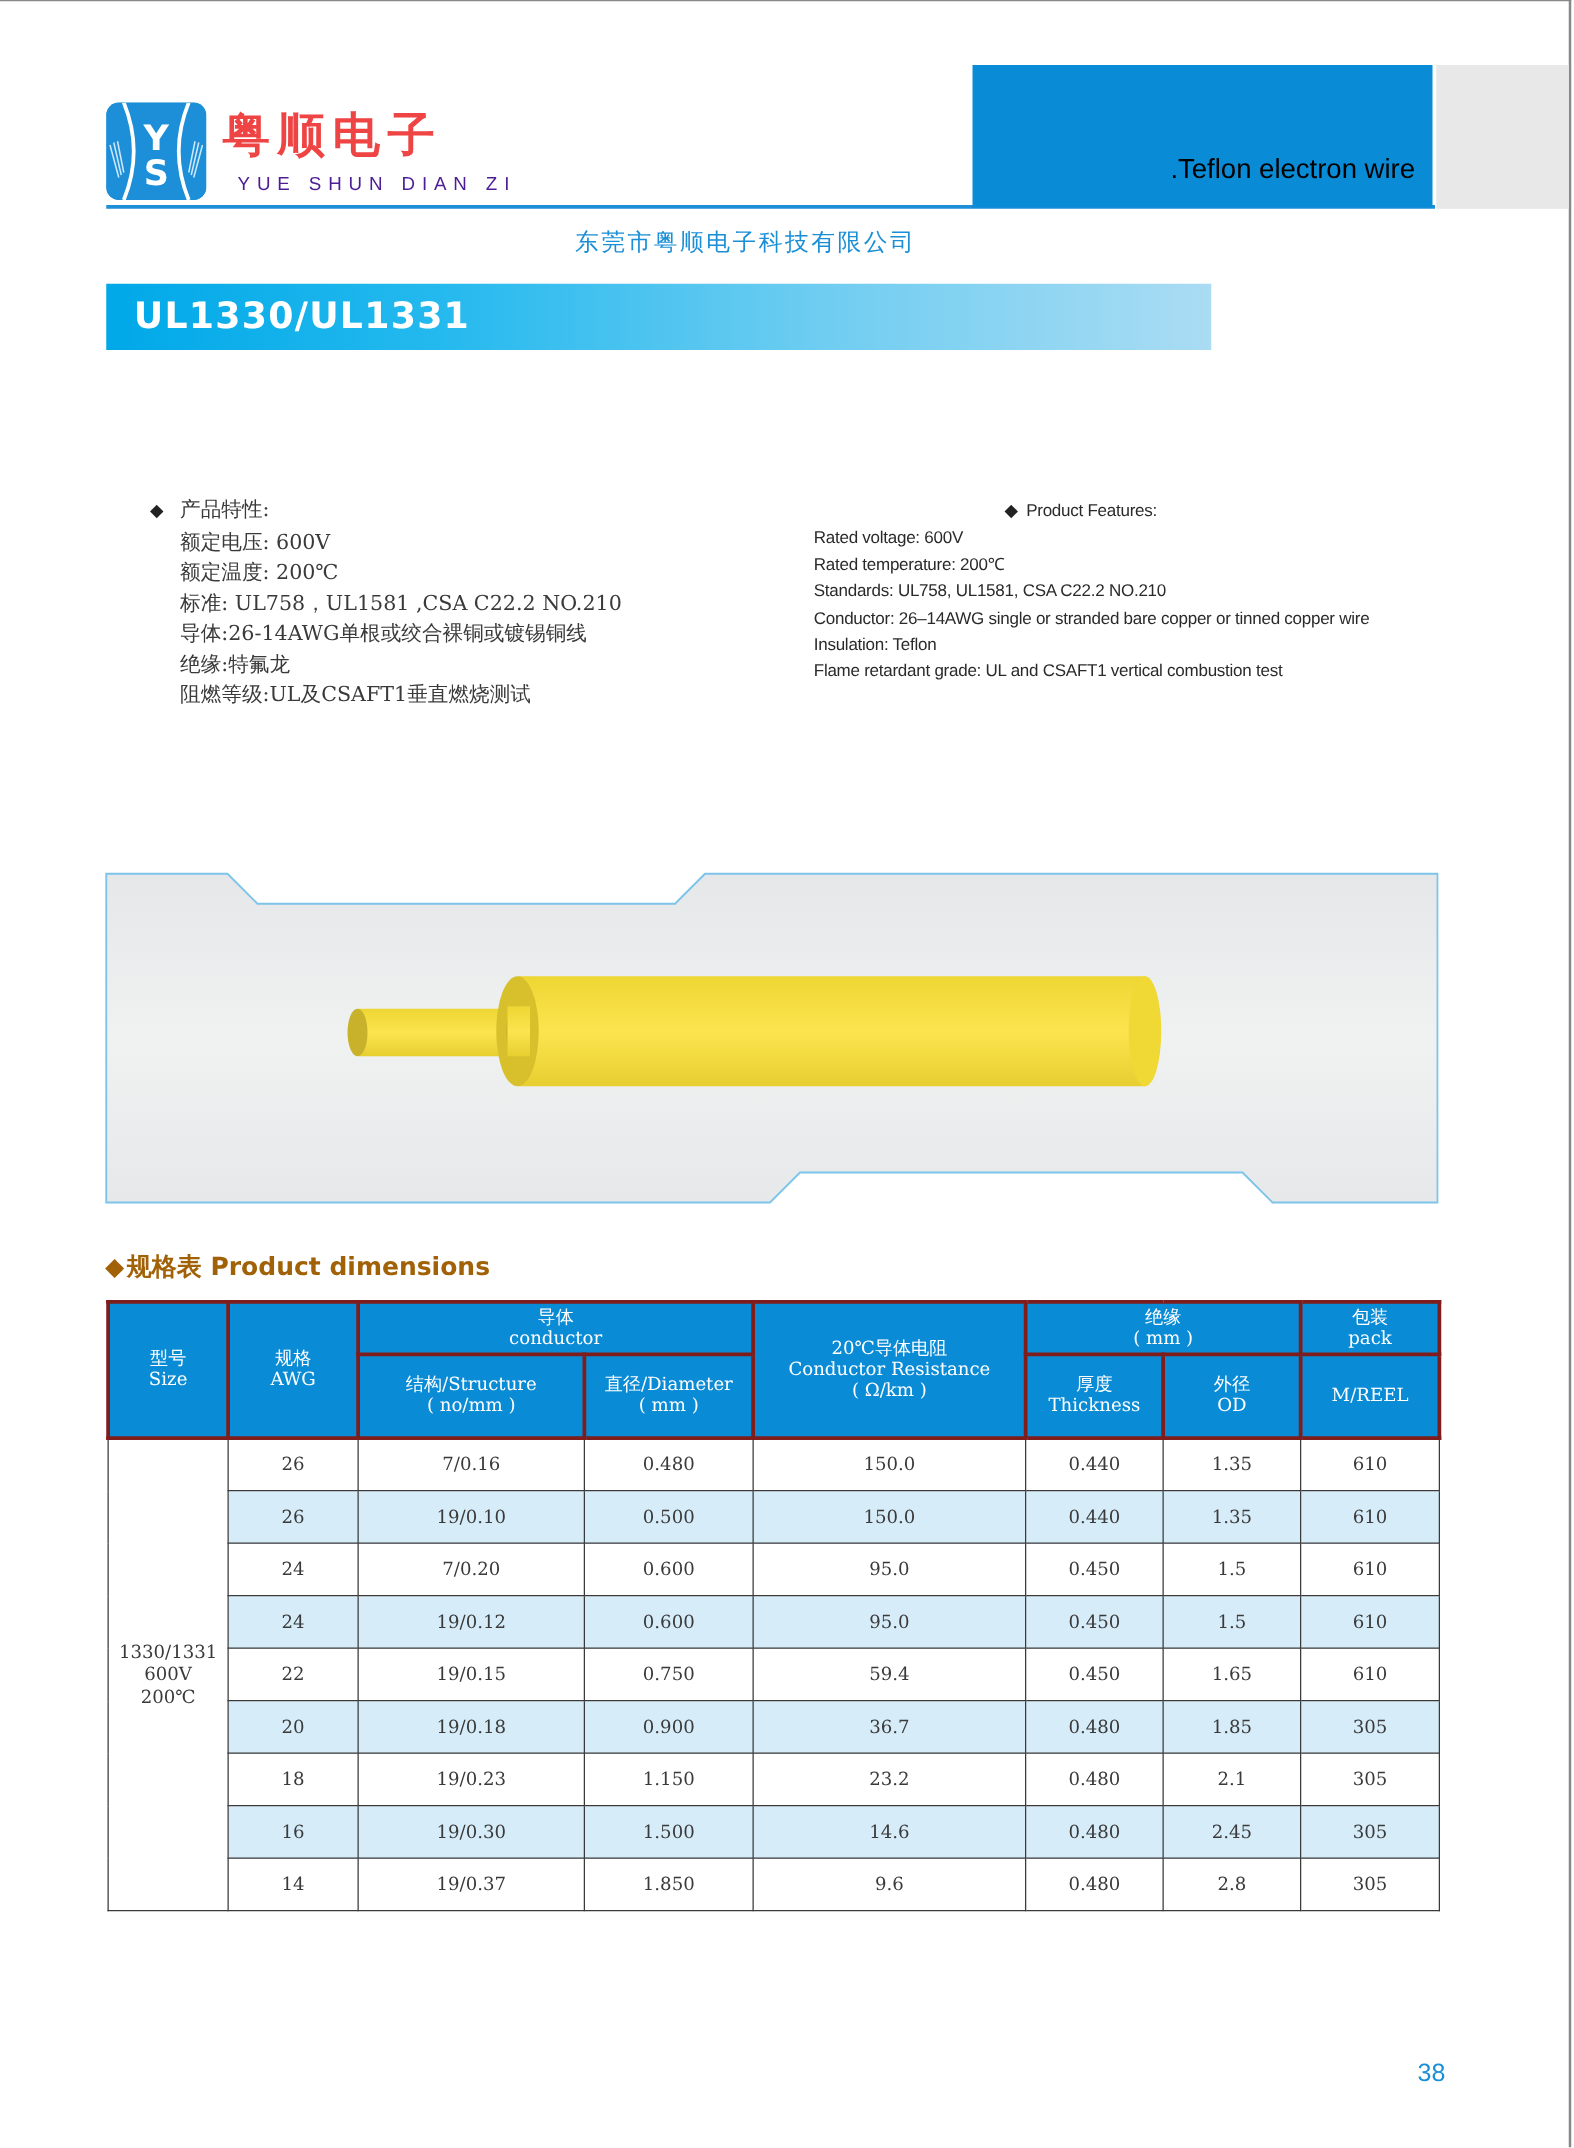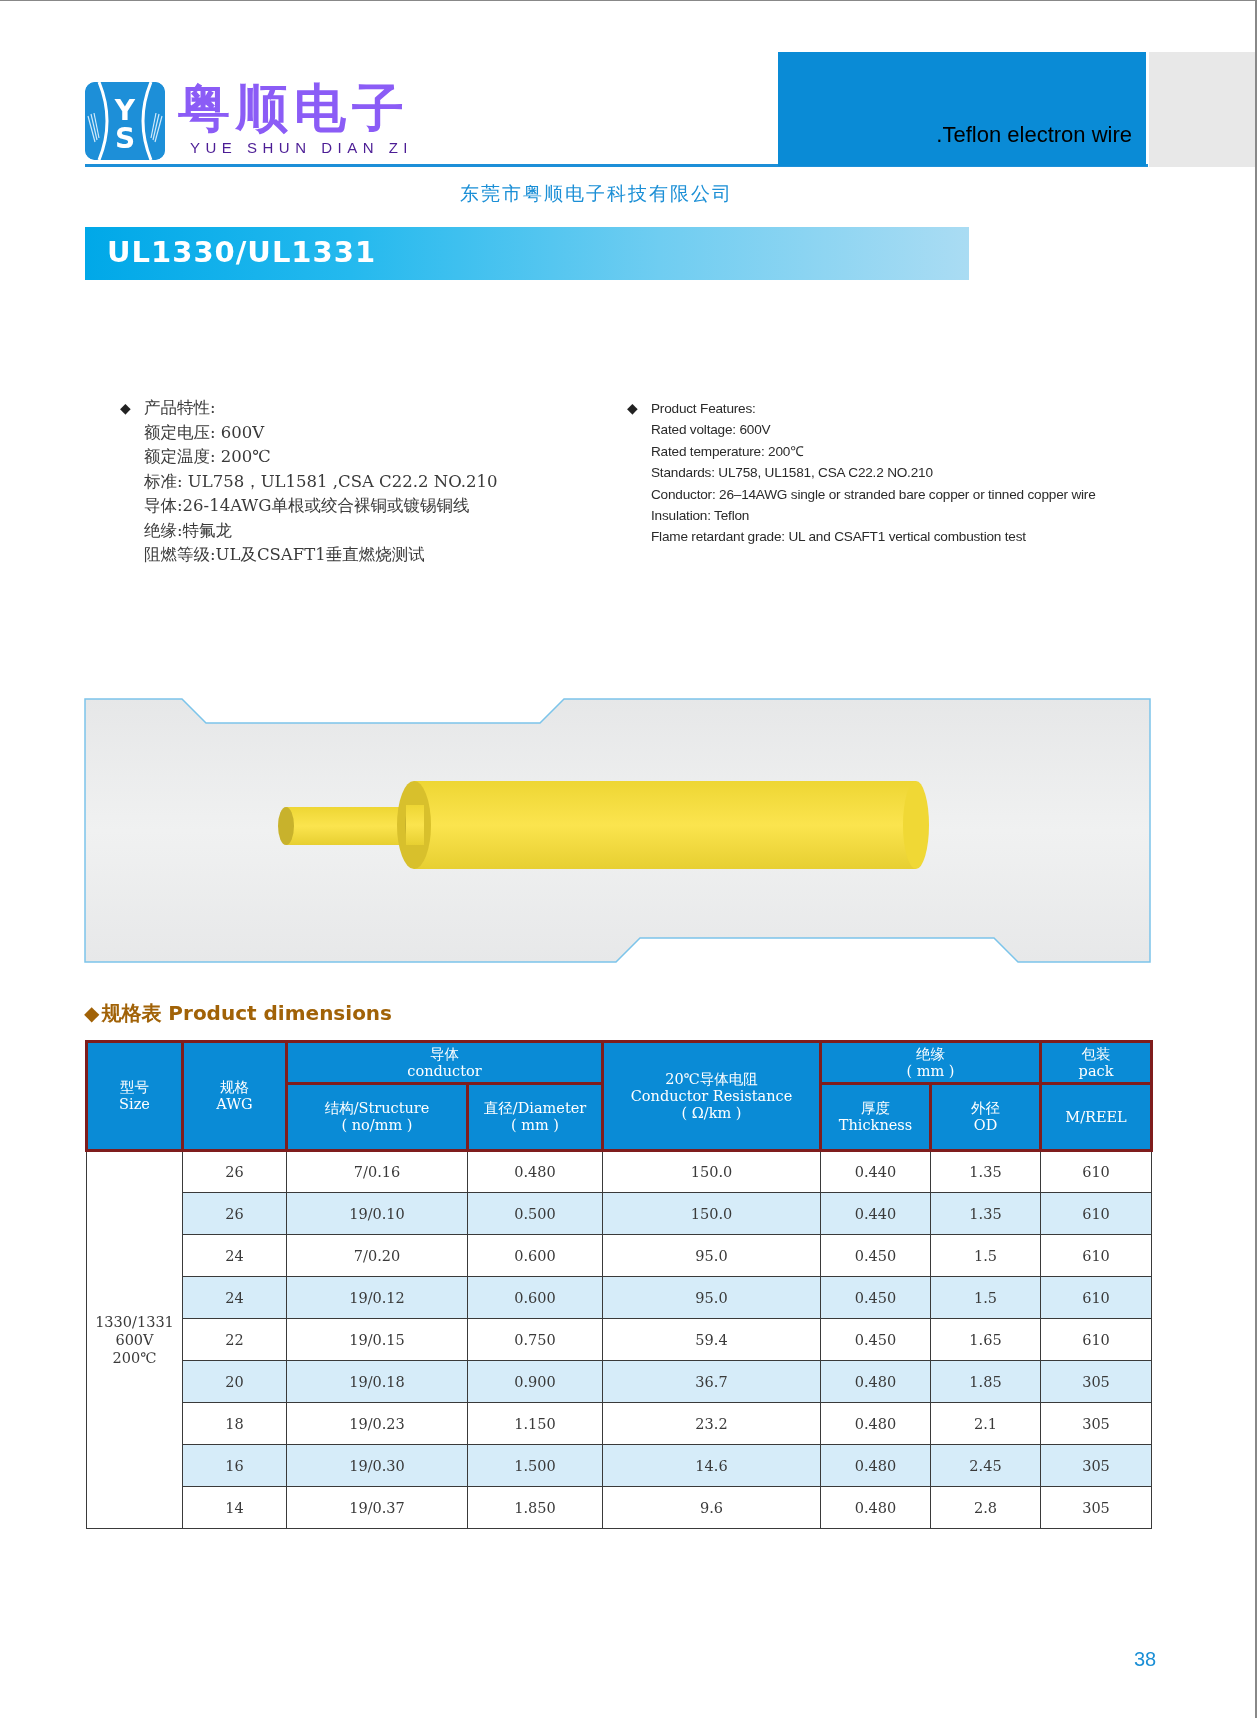--- a/index.html
+++ b/index.html
@@ -3,41 +3,41 @@
 <meta charset="utf-8">
 <style>
   * { box-sizing: border-box; margin: 0; padding: 0; }
   html, body { width: 1259px; height: 1718px; background: #ffffff; overflow: hidden; }
   body { position: relative; font-family: "DejaVu Sans", sans-serif; color: #2a2a2a; }
   .page-frame { position: absolute; left: 0; top: 0; width: 1257px; height: 1718px; border-top: 1px solid #888; border-right: 2px solid #888; }
 
   
   .logo { position: absolute; left: 85px; top: 82px; width: 80px; height: 78px; border-radius: 10px; background: #1d8fd8; overflow: hidden; }
   .logo svg { width: 100%; height: 100%; display: block; }
-  .brand-cn { position: absolute; left: 178px; top: 76px; font-family: "DejaVu Sans", sans-serif; font-weight: bold; font-size: 52px; letter-spacing: 6px; color: #8b5cf6; line-height: 64px; }
+  .brand-cn { position: absolute; left: 178px; top: 76px; font-family: "DejaVu Sans", sans-serif; font-weight: bold; font-size: 38px; letter-spacing: 6px; color: #ef4444; line-height: 64px; }
   .brand-en { position: absolute; left: 190px; top: 139px; font-family: "Liberation Sans", sans-serif; font-size: 15px; letter-spacing: 5.5px; color: #4c1d95; }
   .company { position: absolute; left: 460px; top: 137px; font-family: "DejaVu Sans", sans-serif; font-size: 19px; color: #1b8fd6; letter-spacing: 2px; margin-top: 44px; }
   .header-line { position: absolute; left: 85px; top: 164px; width: 1063px; height: 3px; background: #1d8fd8; }
   .title-box { position: absolute; left: 778px; top: 52px; width: 368px; height: 114px; background: #0a8bd6; }
   .title-cn { position: absolute; right: 16px; top: 24px; font-family: "DejaVu Sans", sans-serif; font-size: 37px; color: #ffffff; letter-spacing: 4px; }
   .title-en { position: absolute; right: 14px; top: 70px; font-family: "Liberation Sans", sans-serif; font-size: 22px; color: #000000; }
   .gray-box { position: absolute; left: 1149px; top: 52px; width: 106px; height: 115px; background: #e8e8e8; }
 
   
   .banner { position: absolute; left: 85px; top: 227px; width: 884px; height: 53px; background: linear-gradient(to right, #00a8e8 0%, #24b9ee 30%, #6fcdf1 65%, #aadcf3 100%); }
   .banner-title { position: absolute; left: 22px; top: 8px; font-family: "DejaVu Sans", sans-serif; font-weight: bold; font-size: 29px; color: #ffffff; letter-spacing: 1px; }
 
   
   .features-cn { position: absolute; left: 120px; top: 396px; font-family: "DejaVu Serif", serif; font-size: 16.5px; line-height: 24.5px; color: #3a3a3a; }
   .features-cn .line { padding-left: 24px; white-space: nowrap; }
   .features-cn .line.head { padding-left: 0; }
   .bullet { display: inline-block; width: 24px; font-size: 14px; color: #222; }
   .features-en { position: absolute; left: 627px; top: 398px; font-family: "Liberation Sans", sans-serif; font-size: 13.6px; line-height: 21.4px; color: #2a2a2a; letter-spacing: -0.2px; }
   .features-en .line { padding-left: 24px; white-space: nowrap; }
-  .features-en .line.head { padding-left: 0; }
+  .features-en .line.head { padding-left: 0; text-align: center; }
 
   
   .panel { position: absolute; left: 84px; top: 697px; width: 1067px; height: 267px; }
   .panel svg { width: 100%; height: 100%; display: block; }
 
   
   .dim-heading { position: absolute; left: 84px; top: 1000px; font-family: "DejaVu Sans", sans-serif; font-weight: bold; font-size: 20px; color: #a16207; }
   .dim-heading .diamond { font-size: 20px; margin-right: 2px; }
 
   

